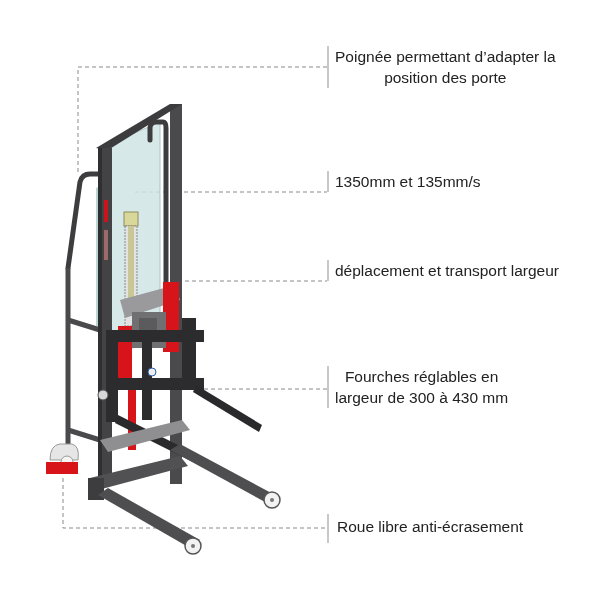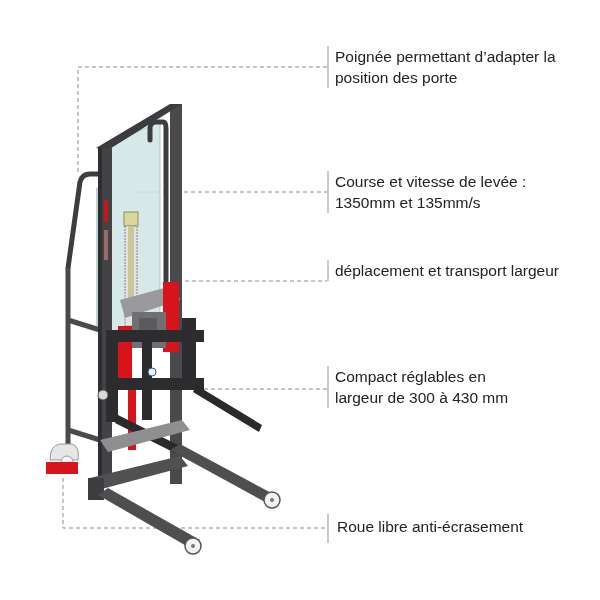--- a/index.html
+++ b/index.html
@@ -1,19 +1,19 @@
 <!DOCTYPE html>
 <html><head>
 <meta charset="utf-8">
 <style>
   html, body { margin: 0; padding: 0; background: #ffffff; }
   body { width: 600px; height: 600px; position: relative; overflow: hidden; font-family: "Liberation Sans", "DejaVu Sans", sans-serif; }
   .canvas { position: absolute; left: 0; top: 0; width: 600px; height: 600px; }
   .callout { position: absolute; left: 327px; border-left: 2px solid #c8c8c8; padding-left: 6px; color: #222; font-size: 15.5px; line-height: 21px; white-space: nowrap; }
-  .callout .line { display: block; }
+  .callout .line { display: block; text-align: center; }
   .dash { stroke: #8a8a8a; stroke-width: 1; stroke-dasharray: 4 3; fill: none; }
 </style>
 </head>
 <body>
 
 <svg class="canvas" viewBox="0 0 600 600" xmlns="http://www.w3.org/2000/svg">
 
   <g>
     <polyline class="dash" points="327,67 78,67 78,175"></polyline>
     <line class="dash" x1="135" y1="192" x2="327" y2="192"></line>
@@ -80,28 +80,27 @@
     <rect x="46" y="462" width="32" height="12" fill="#d8141b"></rect>
   </g>
 </svg>
 
 <div class="callout" style="top:46px">
   <span class="line">Poignée permettant d’adapter la</span>
   <span class="line">position des porte</span>
 </div>
 
 <div class="callout" style="top:171px">
-  <span class="line">Course et vitesse de levée :</span>
   <span class="line">1350mm et 135mm/s</span>
 </div>
 
 <div class="callout" style="top:260px">
   <span class="line">déplacement et transport largeur</span>
 </div>
 
 <div class="callout" style="top:366px">
-  <span class="line">Compact réglables en</span>
+  <span class="line">Fourches réglables en</span>
   <span class="line">largeur de 300 à 430 mm</span>
 </div>
 
 <div class="callout" style="top:514px; padding-top:2px; padding-bottom:6px;padding-left:8px;">
   <span class="line">Roue libre anti-écrasement</span>
 </div>
 
 </body></html>

